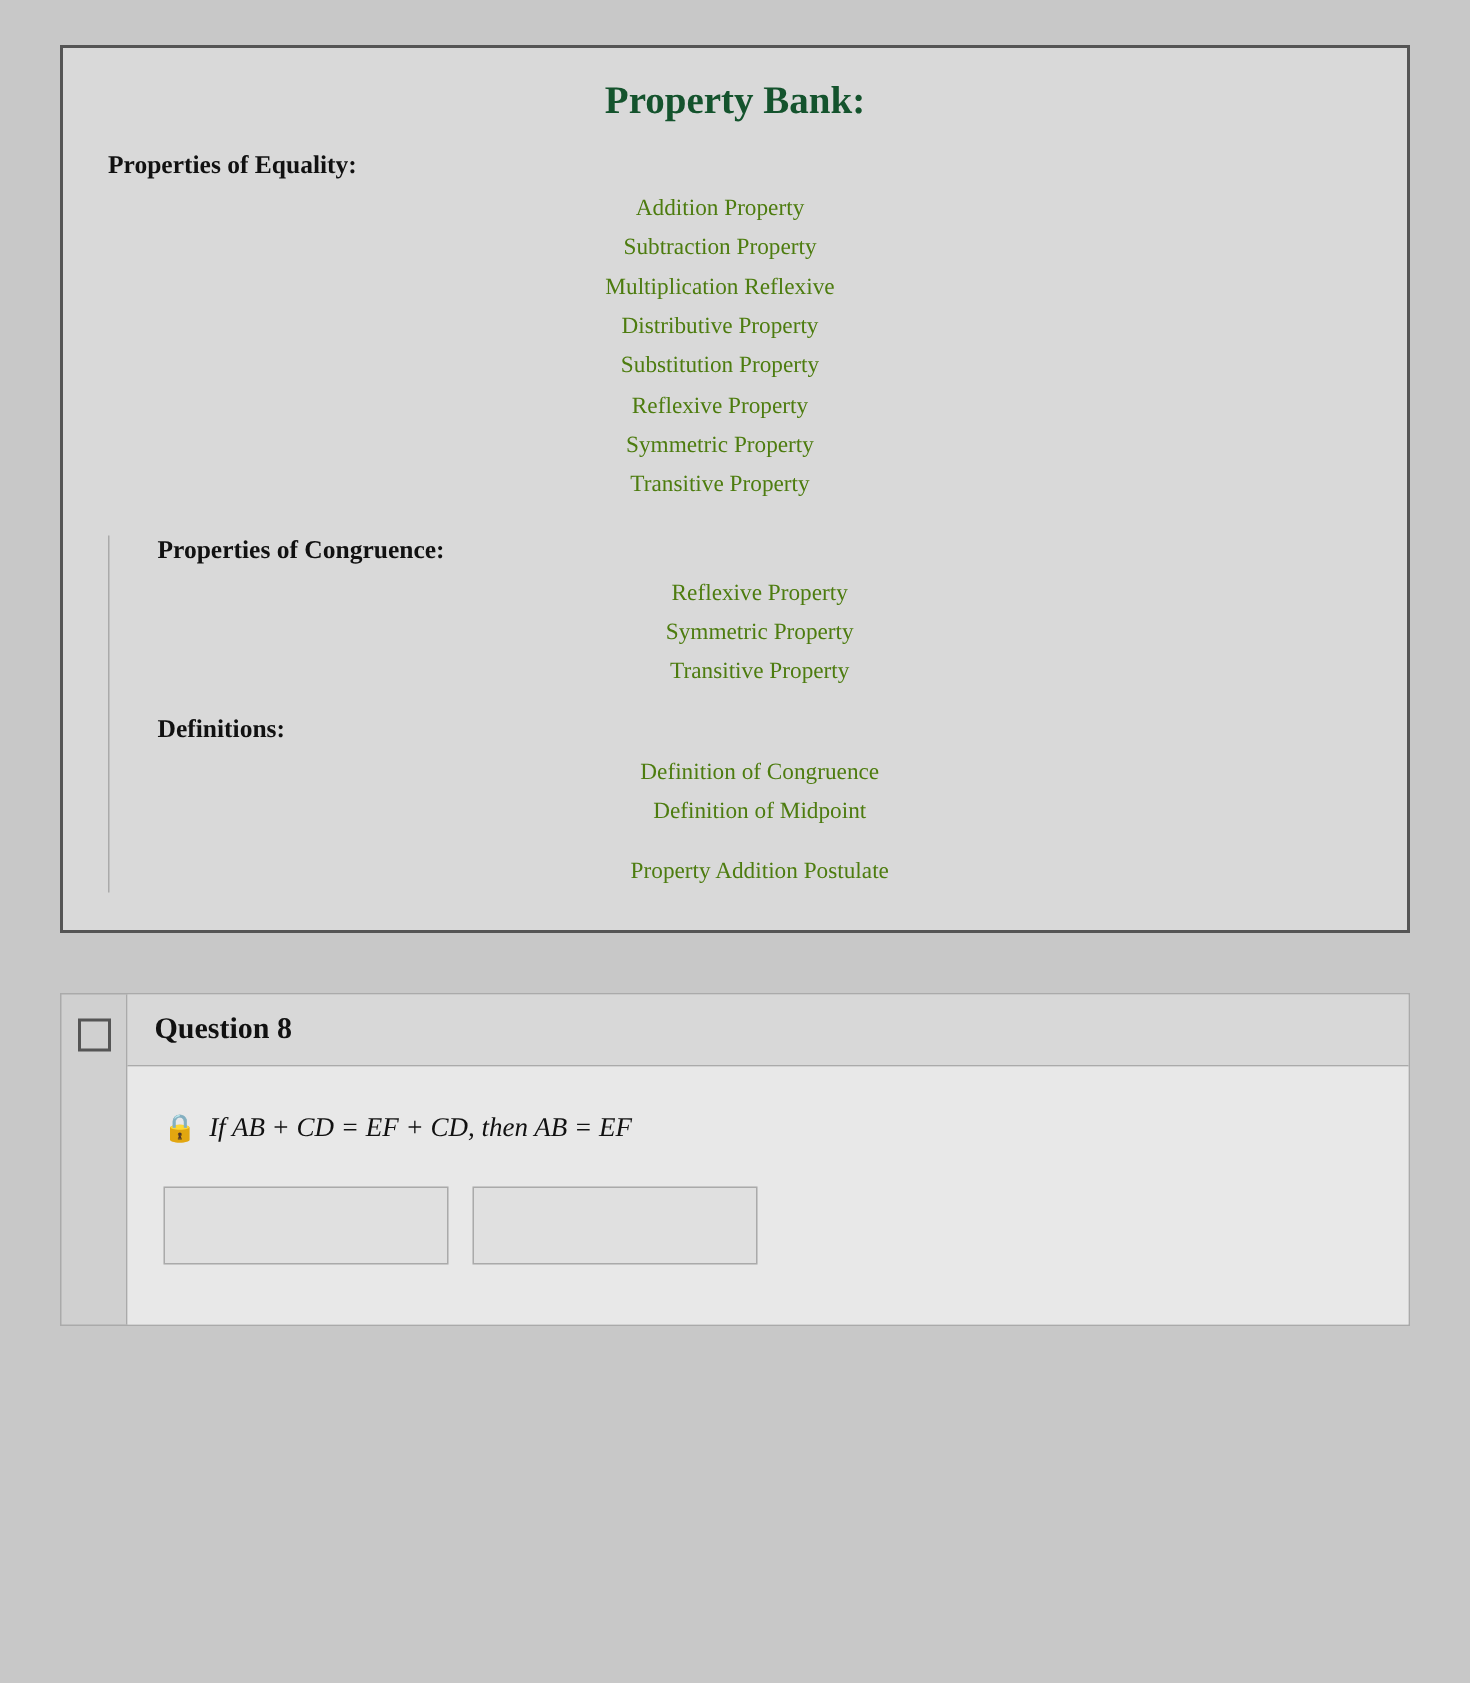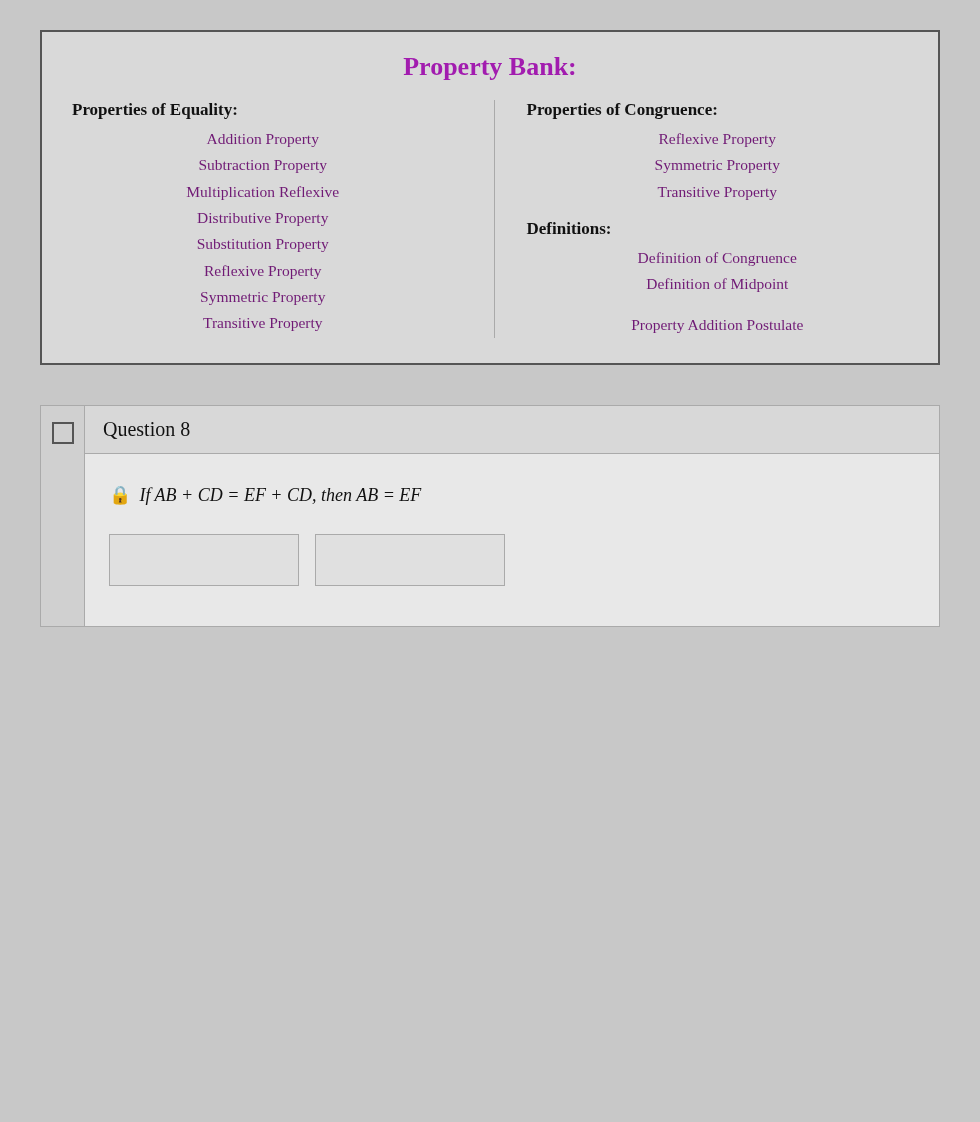--- a/index.html
+++ b/index.html
@@ -28,26 +28,26 @@
       padding: 20px 30px 25px 30px;
       margin-bottom: 40px;
     }
 
     .property-bank-title {
       text-align: center;
       font-size: 26px;
       font-weight: bold;
       font-family: 'Comic Sans MS', 'Chalkboard SE', cursive;
       margin-bottom: 18px;
-      color: #a21caf;
+      color: #14532d;
     }
 
     .property-bank-columns {
       display: flex;
-      flex-direction: row;
+      flex-direction: column;
       gap: 20px;
       justify-content: center;
     }
 
     .column-left {
       flex: 1;
       padding-right: 20px;
     }
 
     .column-right {
@@ -60,21 +60,21 @@
       font-weight: bold;
       font-size: 17px;
       font-family: 'Comic Sans MS', 'Chalkboard SE', cursive;
       margin-bottom: 6px;
       color: #111;
     }
 
     .property-item {
       font-size: 15.5px;
       text-align: center;
-      color: #701a75;
+      color: #4d7c0f;
       line-height: 1.7;
       font-family: 'Comic Sans MS', 'Chalkboard SE', cursive;
     }
 
     .section-gap {
       margin-top: 14px;
     }
 
     
     .question-outer {
@@ -112,21 +112,21 @@
     }
 
     .question-header {
       background-color: #d8d8d8;
       border-bottom: 1.5px solid #aaa;
       padding: 12px 18px;
     }
 
     .question-title {
       font-size: 20px;
-      font-weight: normal;
+      font-weight: bold;
       color: #111;
       font-family: 'Comic Sans MS', 'Chalkboard SE', cursive;
     }
 
     .question-body {
       background-color: #e8e8e8;
       padding: 30px 24px 40px 24px;
       flex: 1;
     }
 

